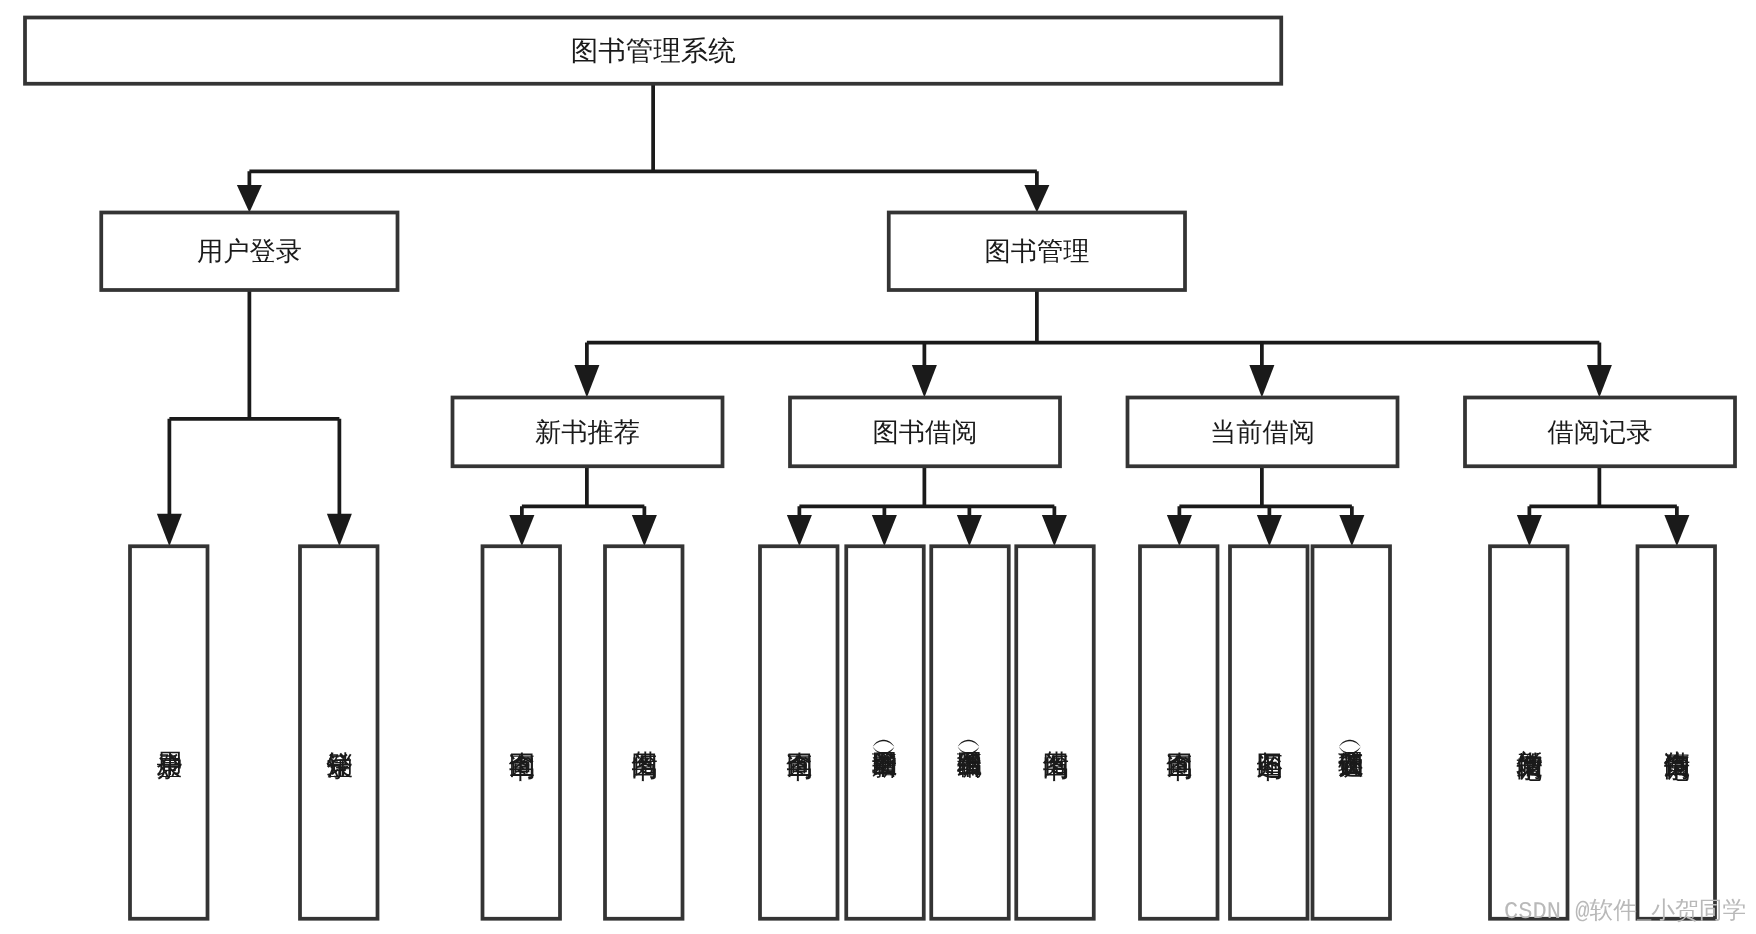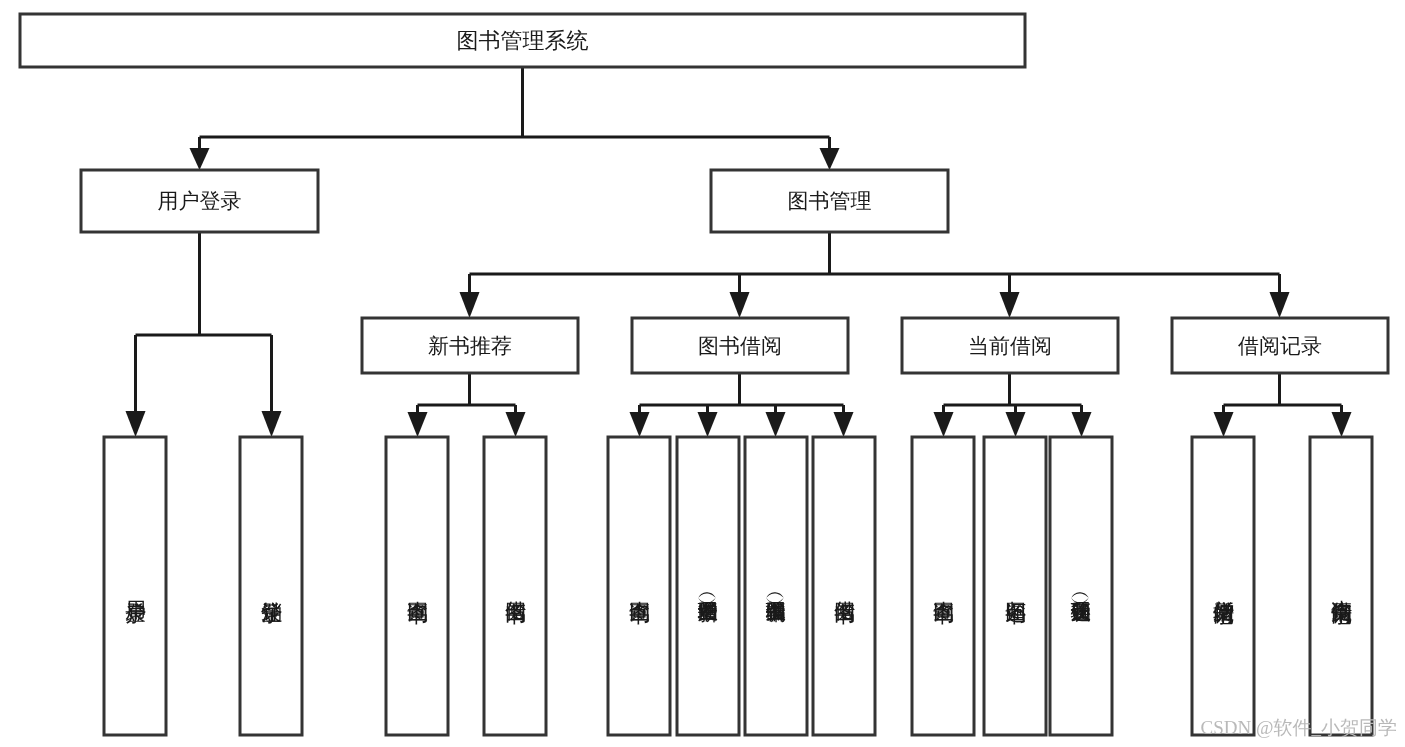--- a/index.html
+++ b/index.html
@@ -74,21 +74,21 @@
     text-align: center;
   }
   .vert-label.tight {
     font-size: 20px;
     letter-spacing: 0px;
   }
   .watermark {
     position: absolute;
     right: 8px;
     bottom: 6px;
-    font-family: Liberation Serif, serif;
+    font-family: Liberation Mono, monospace;
     font-size: 19px;
     color: #b9b9b9;
     white-space: nowrap;
     pointer-events: none;
   }
 </style>
 </head>
 <body>
 
 <div id="diagram-root">

